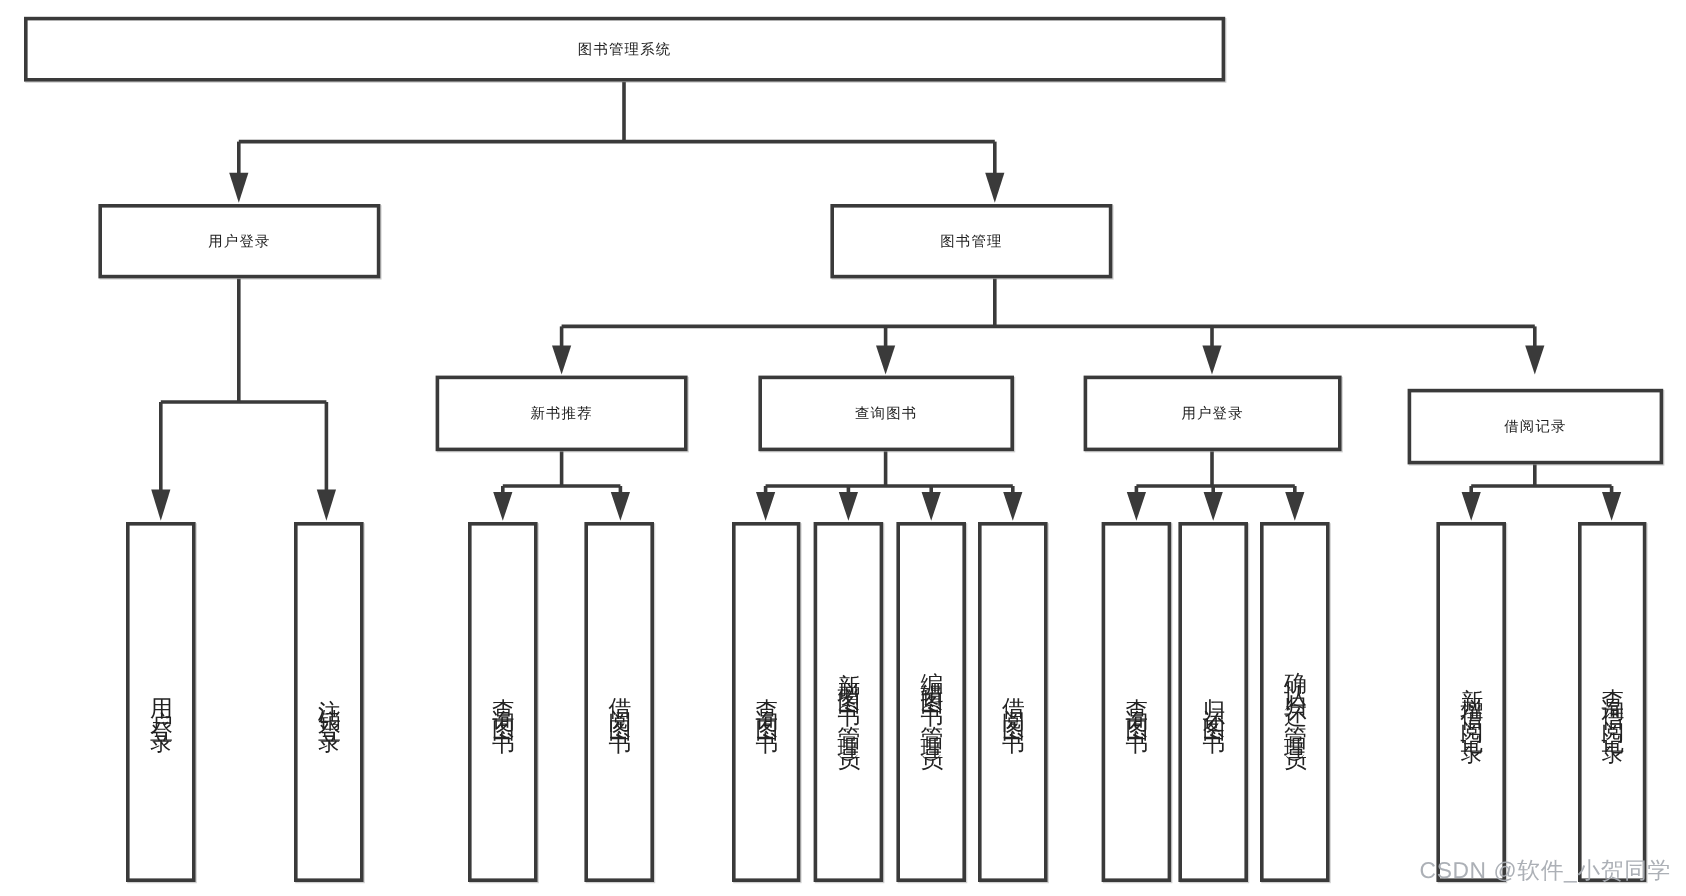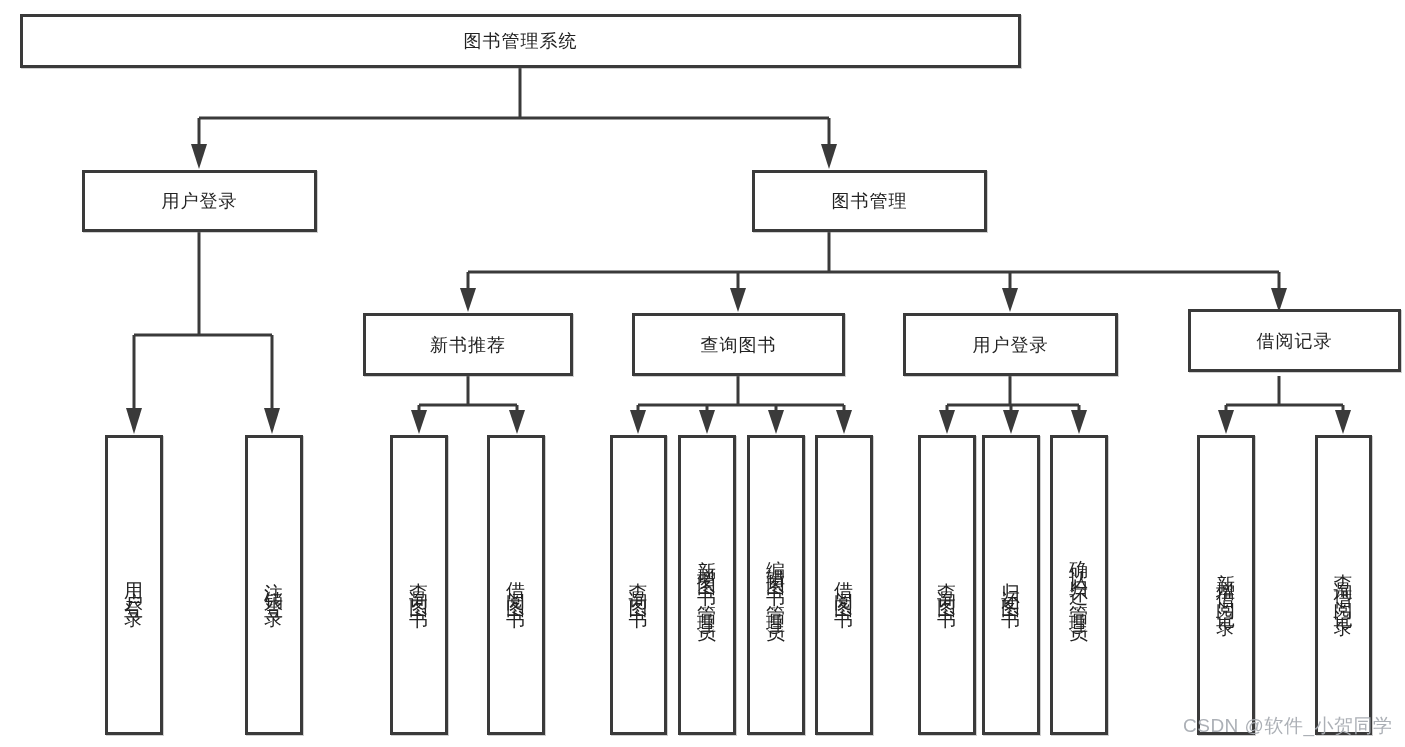--- a/index.html
+++ b/index.html
@@ -27,21 +27,21 @@
     box-sizing: border-box;
     border: 3px solid #3a3a3a;
     background: #ffffff;
     display: flex;
     align-items: center;
     justify-content: center;
     z-index: 2;
     box-shadow: 1px 1px 0 rgba(120,120,120,0.35);
   }
   .node.h {
-    font-size: 18px;
+    font-size: 12px;
     color: #222222;
     letter-spacing: 1px;
   }
   .node.v span {
     writing-mode: vertical-rl;
     text-orientation: mixed;
     font-size: 19px;
     color: #222222;
     letter-spacing: 9px;
     line-height: 1.0;
@@ -131,26 +131,26 @@
       <polygon points="1079,434 1071,410 1087,410"></polygon>
 
       <polygon points="1226,434 1218,410 1234,410"></polygon>
       <polygon points="1343,434 1335,410 1351,410"></polygon>
     </g>
   </svg>
 
   <div class="node h" style="left:20px; top:14px; width:1001px; height:54px;">图书管理系统</div>
 
   <div class="node h" style="left:82px; top:170px; width:235px; height:62px;">用户登录</div>
-  <div class="node h" style="left:752px; top:170px; width:235px; height:62px;">图书管理</div>
+  <div class="node h" style="left:692px; top:170px; width:235px; height:62px;">图书管理</div>
 
   <div class="node h" style="left:363px; top:313px; width:210px; height:63px;">新书推荐</div>
   <div class="node h" style="left:632px; top:313px; width:213px; height:63px;">查询图书</div>
   <div class="node h" style="left:903px; top:313px; width:215px; height:63px;">用户登录</div>
-  <div class="node h" style="left:1173px; top:309px; width:213px; height:63px;margin-left:15px;">借阅记录</div>
+  <div class="node h" style="left:1173px; top:324px; width:213px; height:63px;">借阅记录</div>
 
   <div class="node v" style="left:105px; top:435px; width:58px; height:300px;">
     <span>用户登录</span>
   </div>
   <div class="node v" style="left:245px; top:435px; width:58px; height:300px;">
     <span>注销登录</span>
   </div>
 
   <div class="node v" style="left:390px; top:435px; width:58px; height:300px;">
     <span>查询图书</span>

